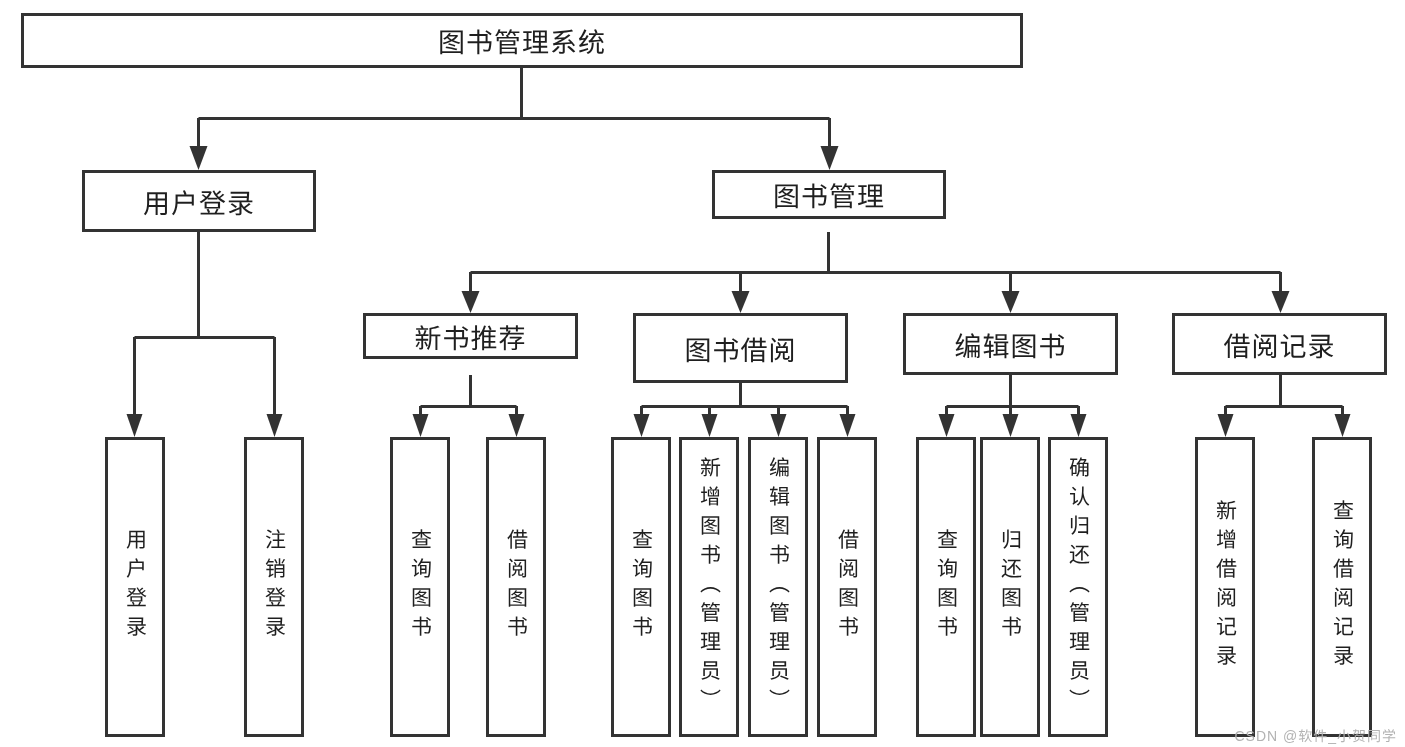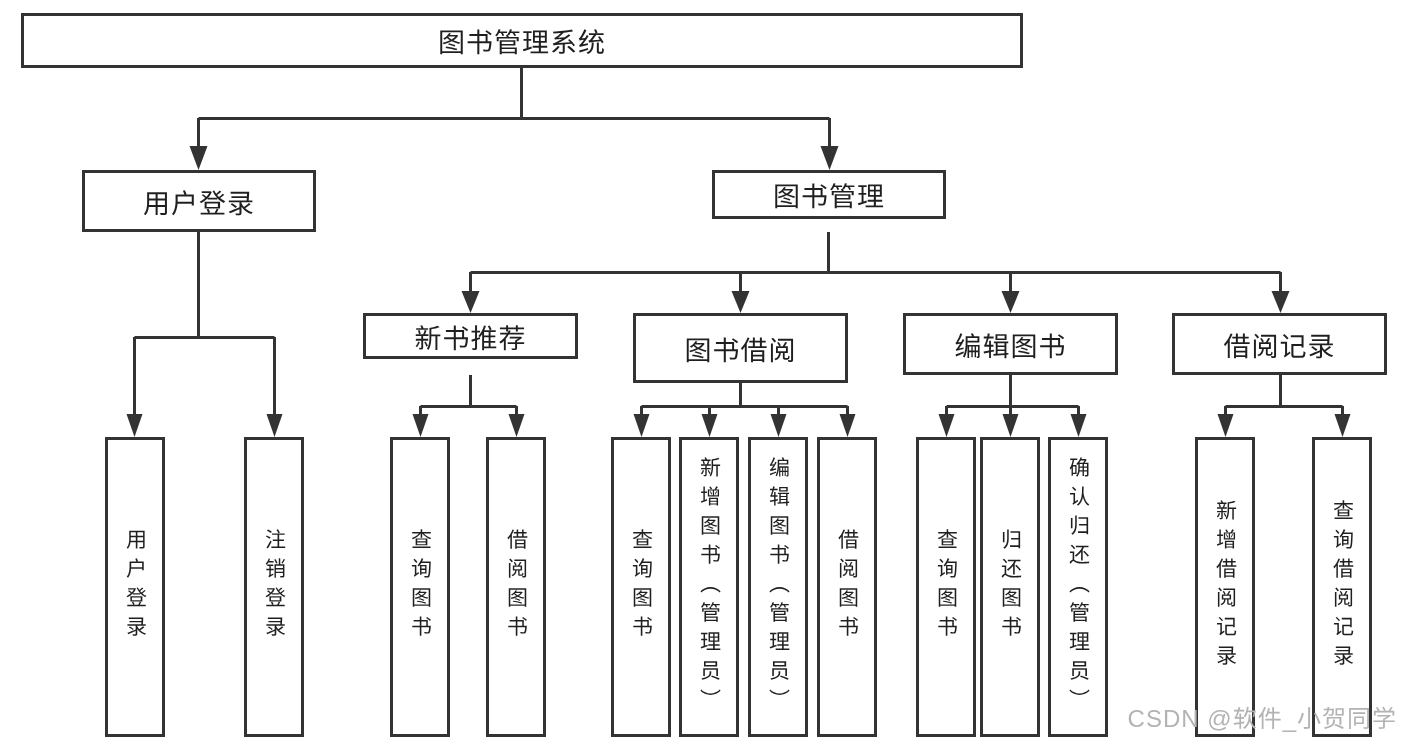--- a/index.html
+++ b/index.html
@@ -39,22 +39,22 @@
   }
   .vbox span{
     writing-mode:vertical-rl;
     text-orientation:mixed;
     font-size:21px;
     letter-spacing:8px;
     line-height:1;
   }
   #watermark{
     position:absolute;
-    right:8px;bottom:13px;
-    font-size:24px;
+    right:8px;bottom:2px;
+    font-size:14px;
     color:var(--watermark);
     letter-spacing:1px;
     white-space:nowrap;
   }
 </style>
 </head>
 <body>
 
 <div id="stage">
 

